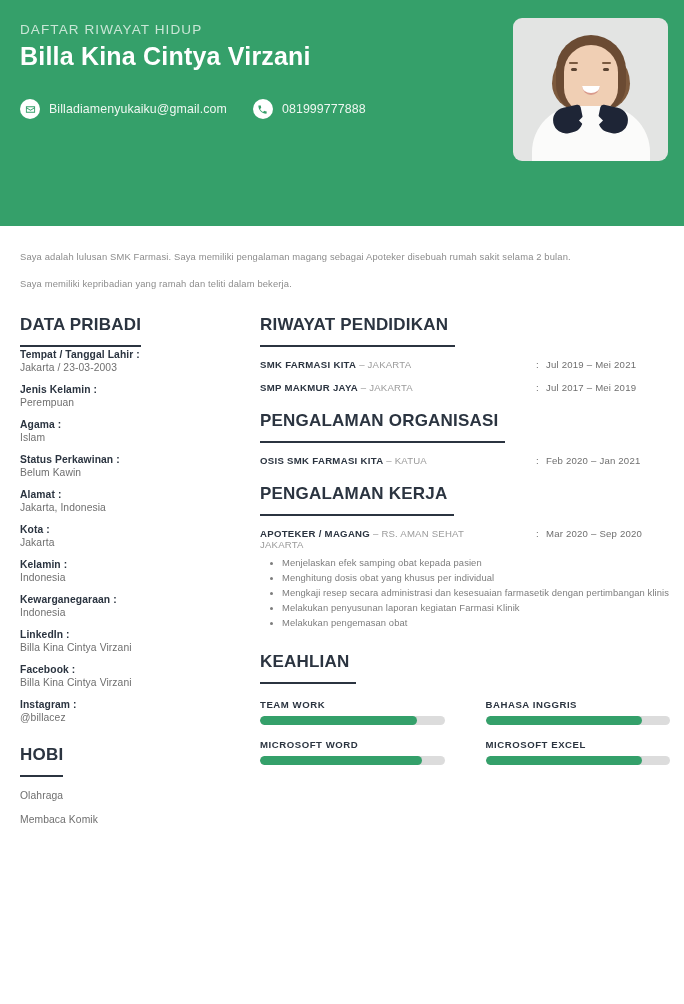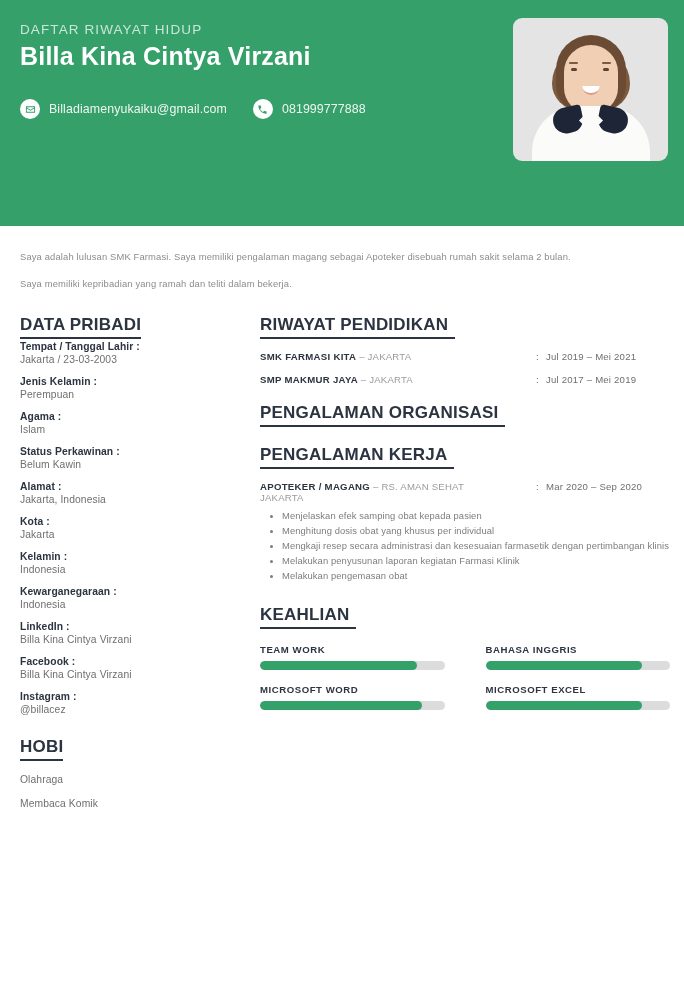--- a/index.html
+++ b/index.html
@@ -110,21 +110,21 @@
     grid-template-columns: 222px 1fr;
     padding: 24px 14px 0 20px;
     gap: 0 18px;
   }
 
   h2.sec {
     font-size: 17px; font-weight: 700; color: #2b3440;
     letter-spacing: .2px; text-transform: uppercase;
     display: inline-block;
     border-bottom: 2.5px solid #2b3440;
-    padding-bottom: 2px;
+    padding-bottom: 10px;
     text-align: center;
   }
   h2.sec.sp { padding-right: 7px; }
 
   
   .field { margin-top: 11px; }
   .field .lbl { font-size: 10.3px; font-weight: 700; color: #2b3440; letter-spacing: .1px; }
   .field .val { font-size: 10.3px; color: #6f6f6f; margin-top: 2px; letter-spacing: .1px; }
   .left-col .first { margin-top: 2px; }
   .hobi-head { margin-top: 22px; }
@@ -292,20 +292,28 @@
             <div class="e-org">
               <span>SMP MAKMUR JAYA</span><span class="sub"> – JAKARTA</span>
             </div>
           </div>
           <div class="e-date"><span class="colon">:</span><span>Jul 2017 – Mei 2019</span></div>
         </div>
       </div>
 
       <div class="r-sec">
         <h2 class="sec sp">PENGALAMAN ORGANISASI</h2>
+        <div class="entry">
+          <div class="entry-main">
+            <div class="e-org">
+              <span>OSIS SMK FARMASI KITA</span><span class="sub"> – KATUA</span>
+            </div>
+          </div>
+          <div class="e-date"><span class="colon">:</span><span>Feb 2020 – Jan 2021</span></div>
+        </div>
       </div>
 
       <div class="r-sec">
         <h2 class="sec sp">PENGALAMAN KERJA</h2>
         <div class="entry">
           <div class="entry-main">
             <div class="e-org">
               <span>APOTEKER / MAGANG</span><span class="sub"> – RS. AMAN SEHAT</span><span class="sub2">JAKARTA</span>
             </div>
           </div>

